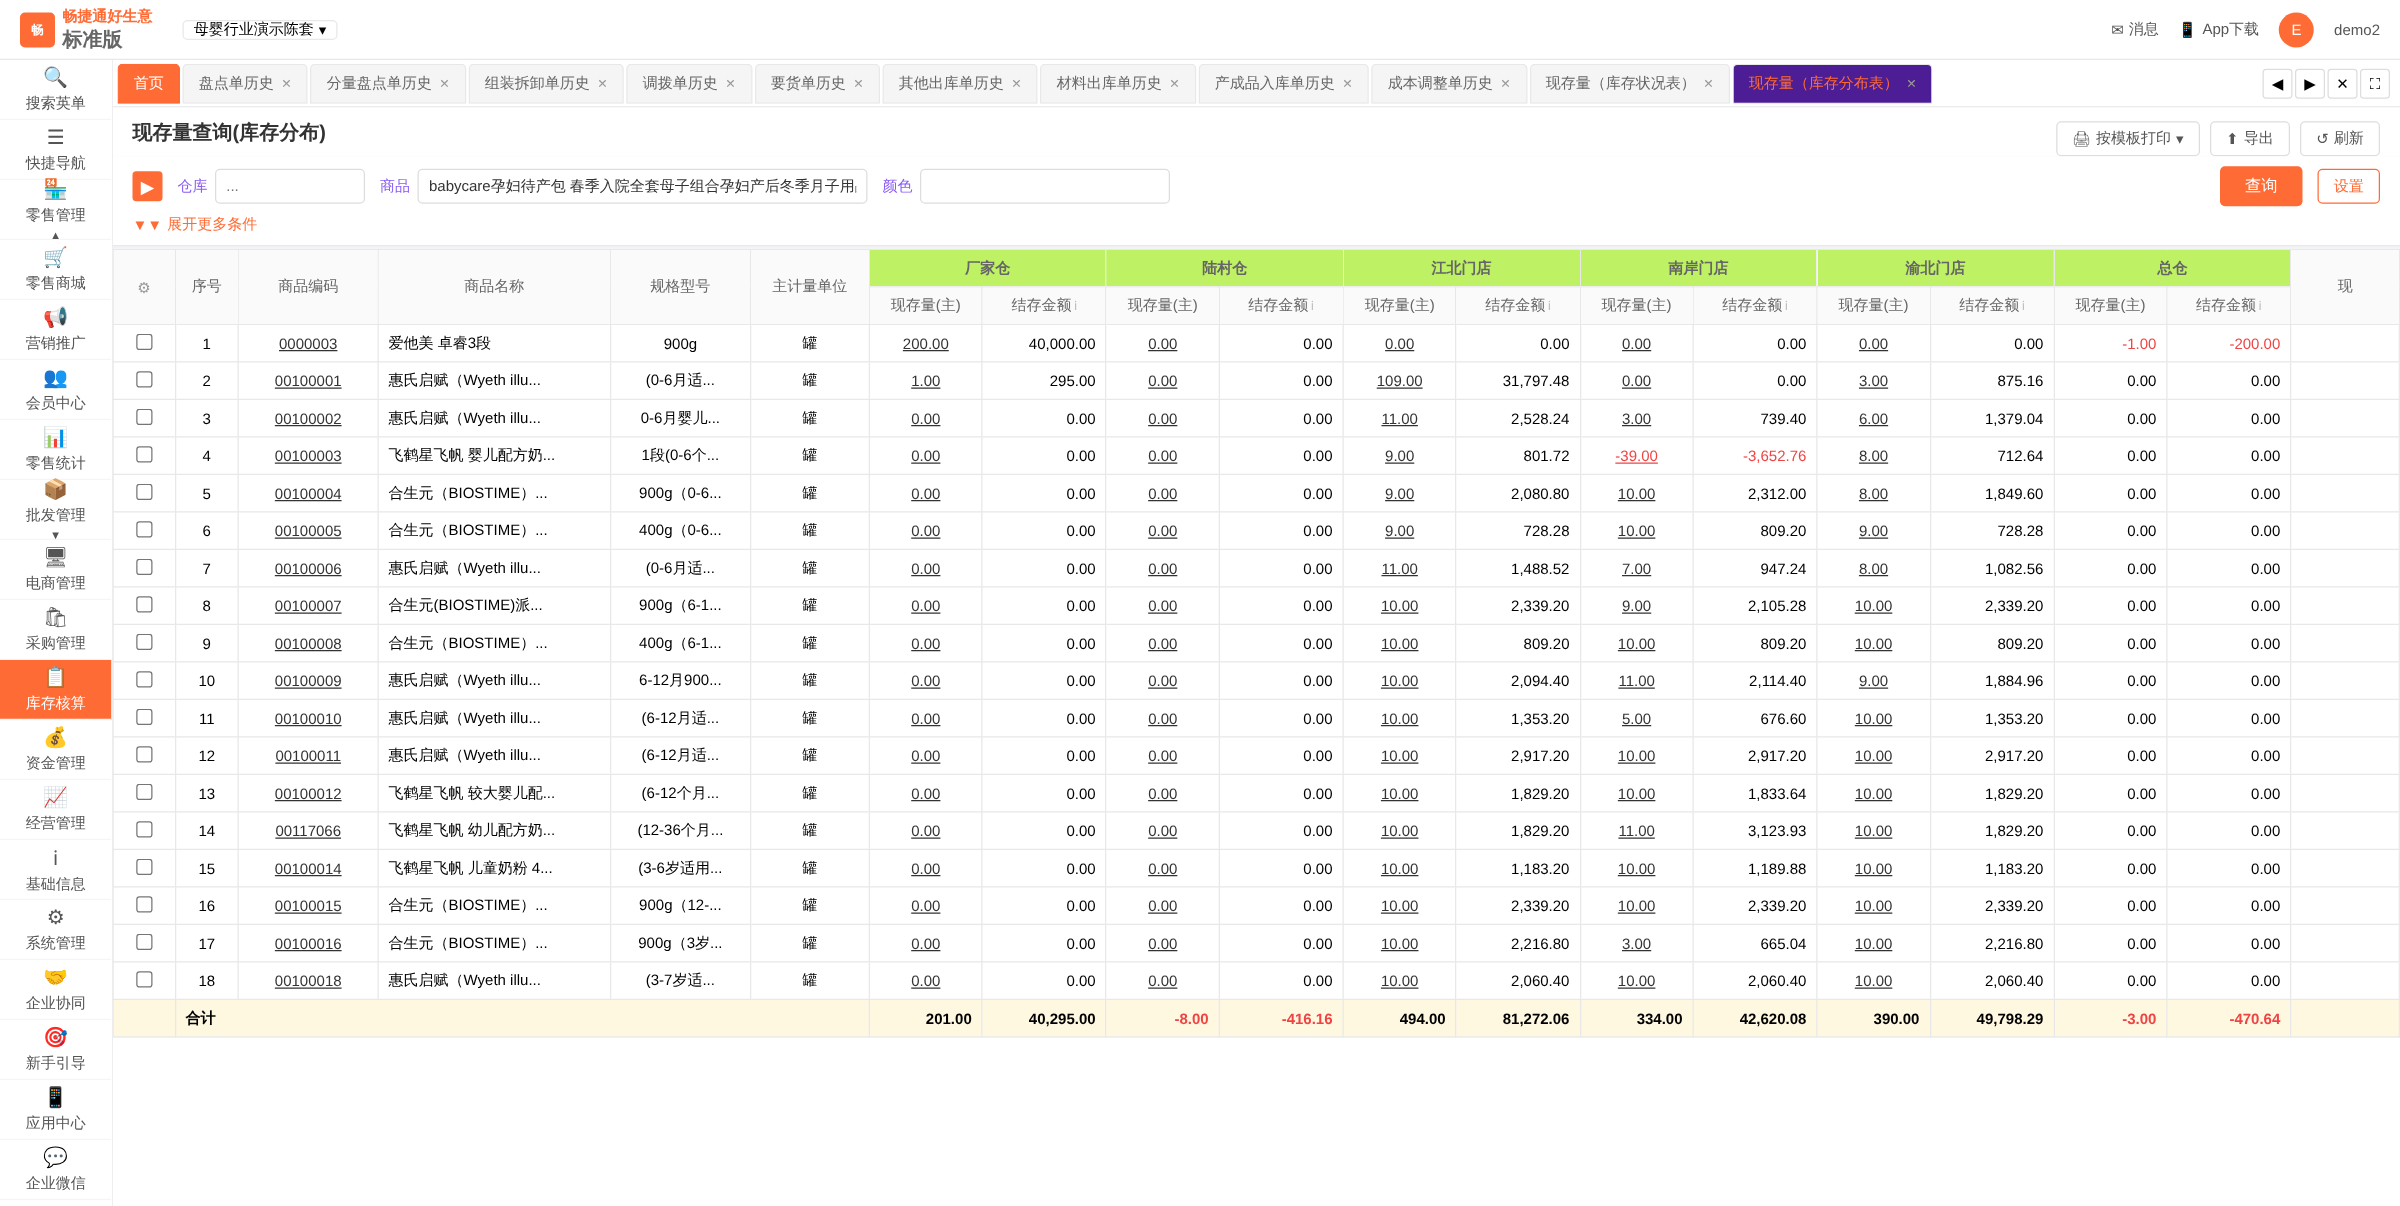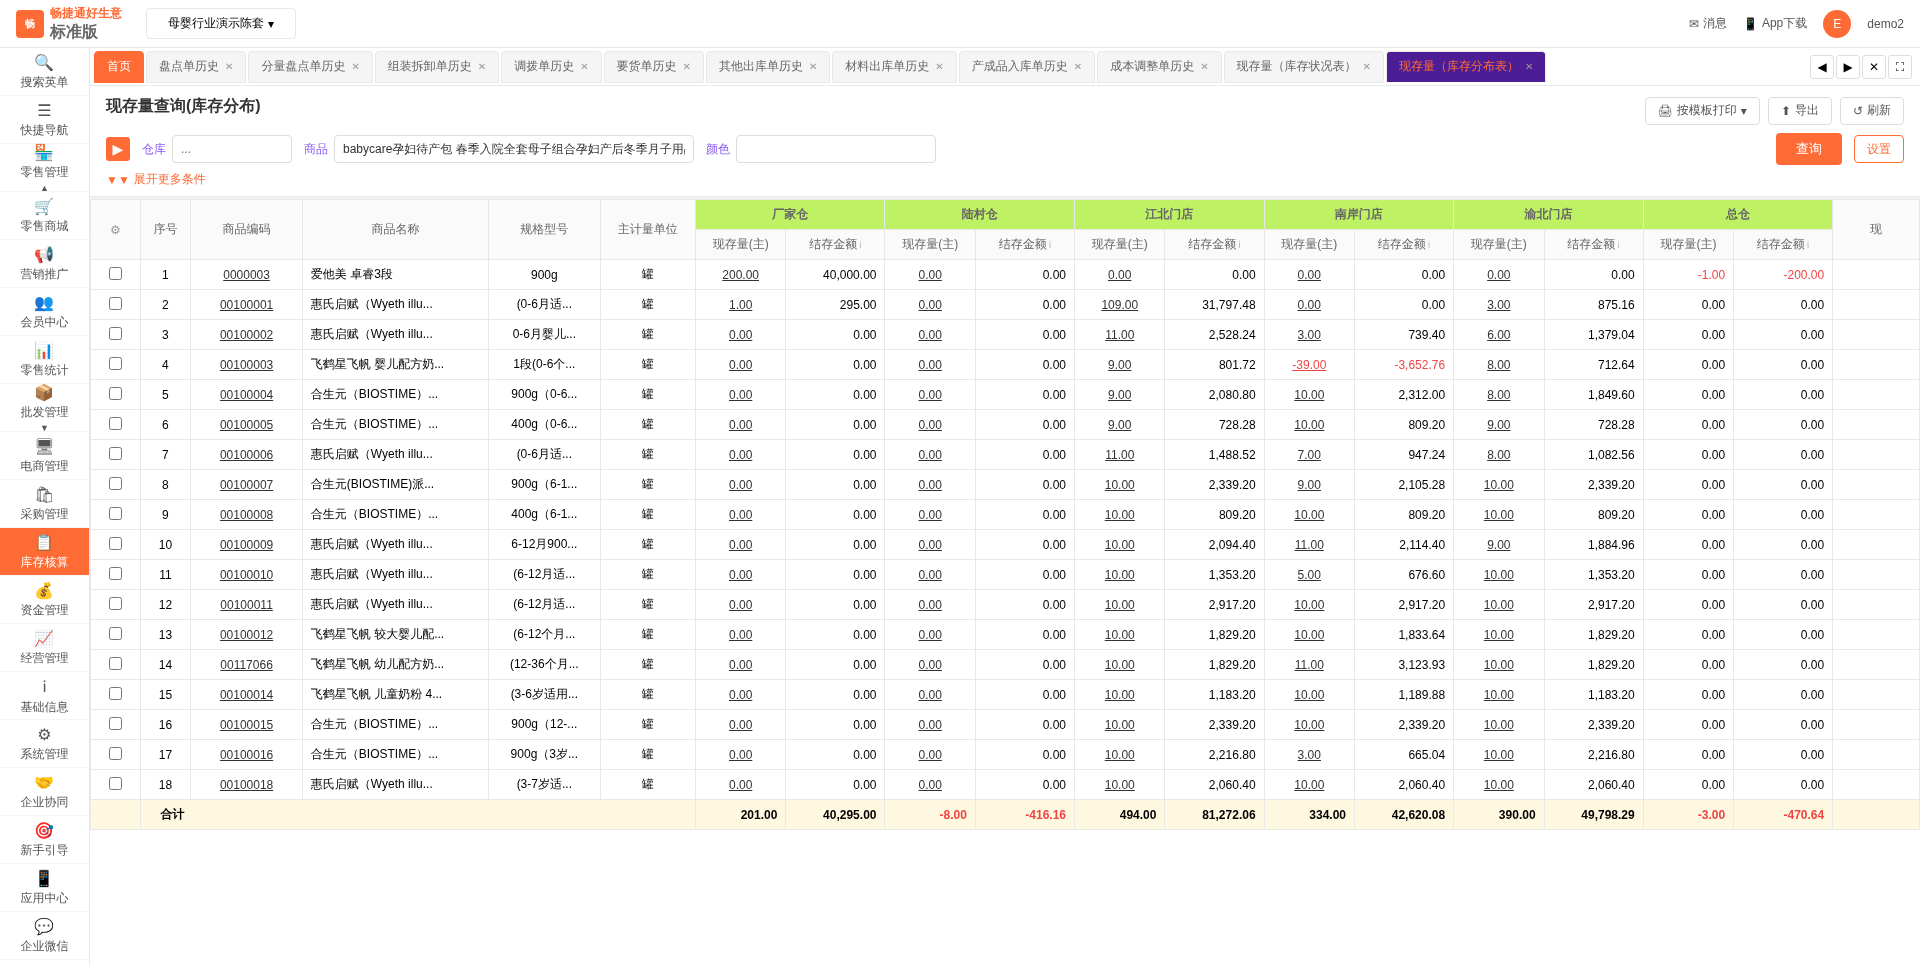--- a/index.html
+++ b/index.html
@@ -231,21 +231,21 @@
 
 <div class="top-bar">
   <div class="top-bar-left">
     <div class="logo-area">
       <div class="logo-icon">畅</div>
       <div>
         <div>畅捷通好生意</div>
         <div class="logo-sub">标准版</div>
       </div>
     </div>
-    <div style="display:flex;align-items:center;gap:4px;margin-left:16px;padding:0 21px;border:1px solid #e8e8e8;border-radius:4px;height:31px;cursor:pointer;">
+    <div style="display:flex;align-items:center;gap:4px;margin-left:16px;padding:0 8px;border:1px solid #e8e8e8;border-radius:4px;height:16px;cursor:pointer;">
       <span>母婴行业演示陈套</span>
       <span>▾</span>
     </div>
   </div>
   <div class="top-bar-right">
     <span>
       <span>✉</span>
       <span>消息</span>
     </span>
     <span>
@@ -861,21 +861,21 @@
     <td class="underline">10.00</td>
     <td class="number">2,060.40</td>
     <td class="number">0.00</td>
     <td class="number">0.00</td>
     <td></td>
   </tr>
         </tbody>
       <tfoot id="table-foot">
       <tr class="total-row">
   <td></td>
-  <td colspan="5" style="text-align:left;font-weight:600;padding-left:20px;">合计</td>
+  <td colspan="5" style="text-align:left;font-weight:600;padding-left:8px;">合计</td>
   <td class="number">201.00</td>
   <td class="number">40,295.00</td>
   <td class="number red">-8.00</td>
   <td class="number red">-416.16</td>
   <td class="number">494.00</td>
   <td class="number">81,272.06</td>
   <td class="number">334.00</td>
   <td class="number">42,620.08</td>
   <td class="number">390.00</td>
   <td class="number">49,798.29</td>

